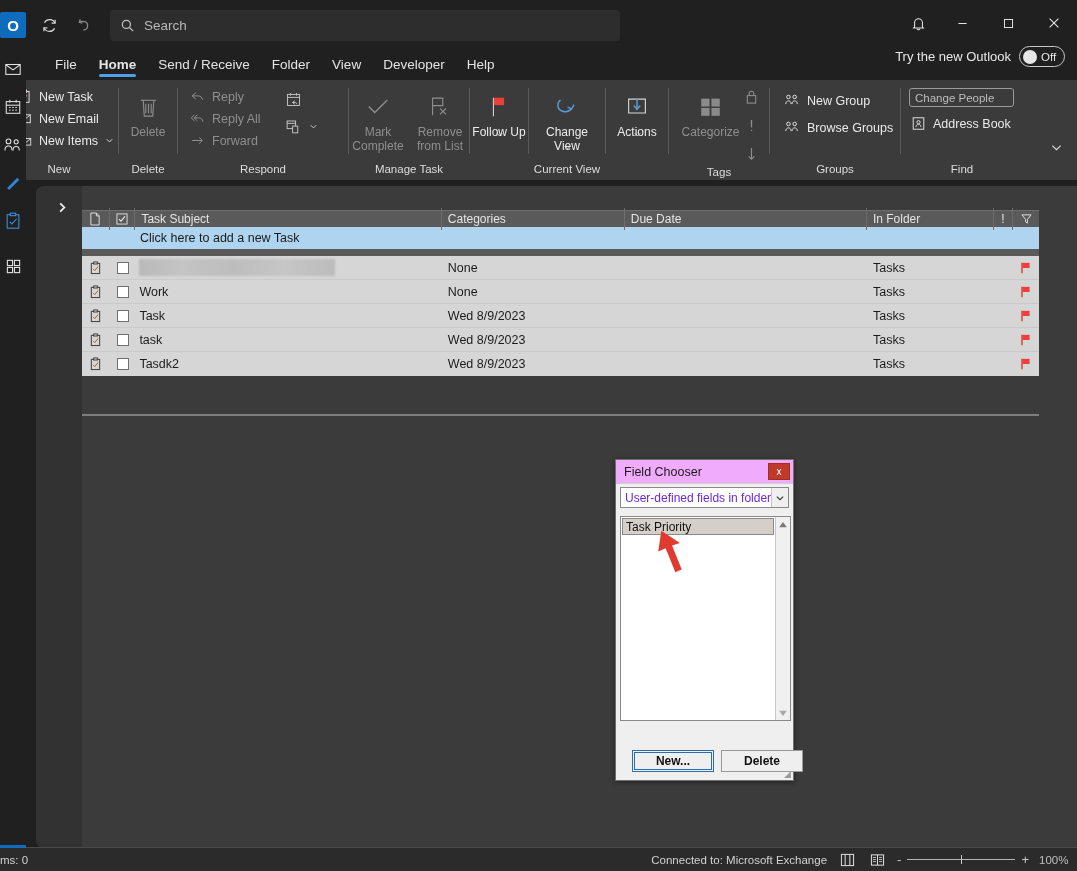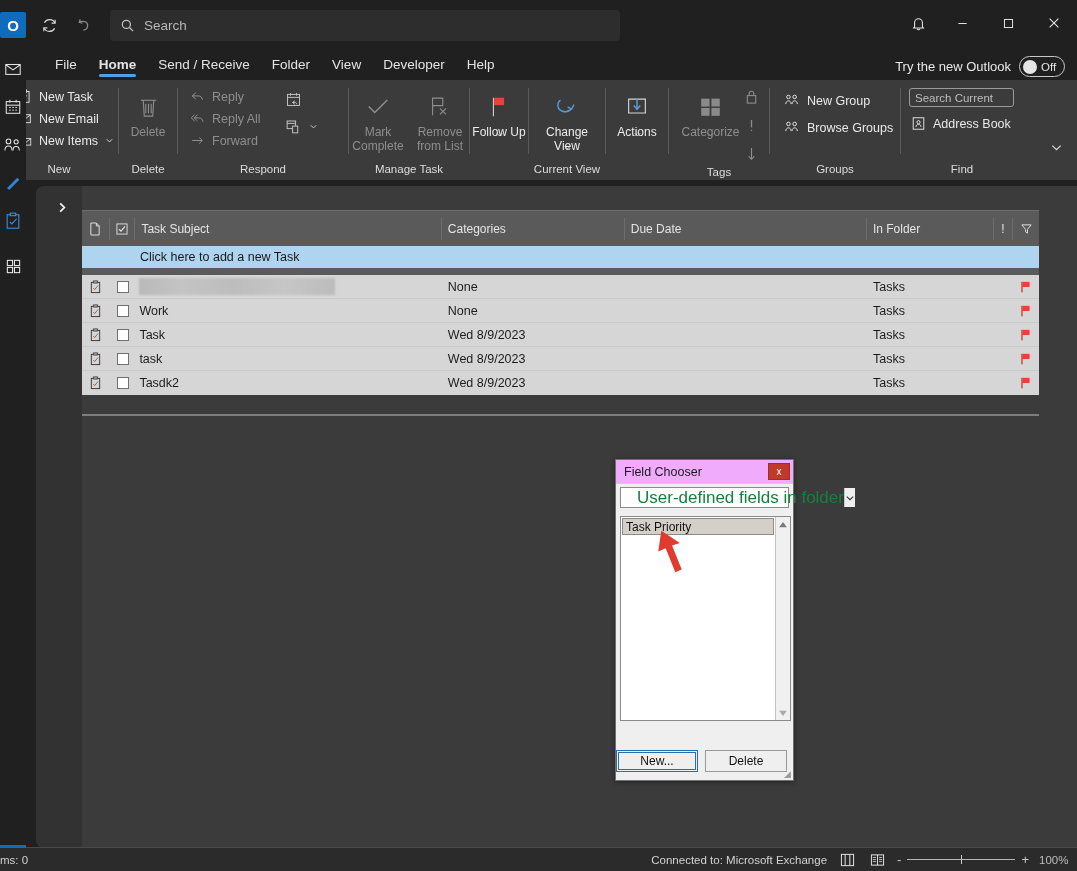--- a/index.html
+++ b/index.html
@@ -33,21 +33,21 @@
     background:#2d2d2d; border-radius:4px; display:flex; align-items:center;
     padding-left:10px; gap:9px; cursor:text;
   }
   .searchbox .sph { color:#b8b8b8; font-size:13.5px; }
   .win-ctrls { position:absolute; right:0; top:0; height:46px; display:flex; align-items:center; }
   .wc { width:46px; height:46px; display:flex; align-items:center; justify-content:center; color:#e0e0e0; cursor:pointer; }
   .bell { width:42px; height:46px; display:flex; align-items:center; justify-content:center; color:#e3e3e3; cursor:pointer; }
 
   
   .trynew {
-    position:absolute; right:12px; top:56px; display:flex; align-items:center; gap:8px;
+    position:absolute; right:12px; top:46px; display:flex; align-items:center; gap:8px;
   }
   .trynew-label { color:#e8e8e8; font-size:13px; }
   .toggle {
     width:46px; height:21px; border-radius:11px; border:1px solid #c9c9c9;
     display:flex; align-items:center; padding:0 3px; gap:4px; cursor:pointer;
   }
   .toggle .knob { width:14px; height:14px; border-radius:50%; background:#e6e6e6; }
   .toggle .tlbl { color:#e6e6e6; font-size:11.5px; }
 
   
@@ -124,21 +124,21 @@
 
   
   .content {
     position:absolute; left:82px; top:186px; width:995px; height:662px;
     background:#3b3b3b;
   }
 
   
   .grid { position:absolute; left:0; top:24px; width:957px; }
   .grid-header {
-    display:flex; height:36px; background:#5a5a5a; color:#e4e4e4; font-size:12px;
+    display:flex; height:17px; background:#5a5a5a; color:#e4e4e4; font-size:12px;
     align-items:center; border-top:1px solid #6d6d6d;
   }
   .gh {
     height:22px; display:flex; align-items:center; padding-left:6px;
     border-right:1px solid #6d6d6d; cursor:pointer; overflow:hidden; white-space:nowrap;
   }
   .gh.c-icon { width:28px; justify-content:center; padding:0; }
   .gh.c-chk  { width:26px; justify-content:center; padding:0; }
   .gh.c-subj { width:310px; }
   .gh.c-due  { width:245px; }
@@ -195,41 +195,41 @@
   .dlg-title-text { font-size:12.5px; color:#1b1b1b; }
   .dlg-close {
     width:22px; height:17px; margin-right:3px; background:#c0392b; color:#fff;
     display:flex; align-items:center; justify-content:center; font-size:10px;
     border:1px solid #9e2f22; cursor:pointer;
   }
   .dlg-select {
     margin:3px 4px 0 4px; height:21px; background:#fff; border:1px solid #8a8a8a;
     display:flex; align-items:center; cursor:pointer;
   }
-  .dlg-select .sel-text { flex:1; font-size:17px; color:#15803d; padding-left:16px; white-space:nowrap; }
+  .dlg-select .sel-text { flex:1; font-size:12px; color:#6d28d9; padding-left:4px; white-space:nowrap; }
   .dlg-select .sel-arrow {
     width:20px; height:19px; border-left:1px solid #c6c6c6; background:#efefef;
     display:flex; align-items:center; justify-content:center; color:#333;
   }
   .dlg-list {
     position:absolute; left:4px; top:56px; width:171px; height:205px;
     background:#fff; border:1px solid #8a8a8a; display:flex;
   }
   .dlg-list-inner { flex:1; padding:0; }
   .field-item {
     height:17px; margin:1px 1px 0 1px; background:#d4d0c8; border:1px solid #8b8b8b;
     font-size:12px; color:#111; display:flex; align-items:center; padding-left:3px;
     cursor:pointer;
   }
   .dlg-scroll {
     width:15px; background:#f0f0f0; border-left:1px solid #c6c6c6;
     display:flex; flex-direction:column; justify-content:space-between;
   }
   .sc-btn { height:15px; display:flex; align-items:center; justify-content:center; color:#6d6d6d; font-size:8px; cursor:pointer; }
-  .dlg-buttons { position:absolute; left:0; bottom:8px; width:171px; display:flex; gap:7px; }
+  .dlg-buttons { position:absolute; left:16px; bottom:8px; width:171px; display:flex; gap:7px;font-weight:bold; }
   .dlg-btn {
     flex:1; height:22px; background:#efefef; border:1px solid #999;
     font-size:12px; color:#111; display:flex; align-items:center; justify-content:center;
     cursor:pointer;
   }
   .dlg-btn.focused { border:1px solid #2a6fa8; outline:1px solid #2a6fa8; outline-offset:-3px; }
   .dlg-grip { position:absolute; right:2px; bottom:1px; color:#9a9a9a; font-size:9px; }
 
   
   .red-arrow { position:absolute; left:655px; top:528px; pointer-events:none; }
@@ -582,21 +582,21 @@
             <span>Browse Groups</span>
           </div>
         </div>
         <div class="rgroup-title">Groups</div>
       </div>
       <div class="rsep"></div>
 
       <div class="rgroup" style="width:122px;">
         <div class="rgroup-body" style="flex-direction:column; padding-left:8px; gap:2px; padding-top:8px;">
           <div class="search-people">
-            <span>Search Current</span>
+            <span>Change People</span>
           </div>
           <div class="smallbtn" style="padding:2px 2px;">
             <svg width="15" height="15" viewBox="0 0 17 17" fill="none" stroke="#e2e2e2" stroke-width="1.1">
               <rect x="2.5" y="2" width="12" height="13"></rect>
               <circle cx="8.5" cy="7" r="1.8"></circle>
                 <path d="M5.7 12.3c0-1.8 1.3-2.8 2.8-2.8s2.8 1 2.8 2.8"></path>
             </svg>
             <span>Address Book</span>
           </div>
         </div>

